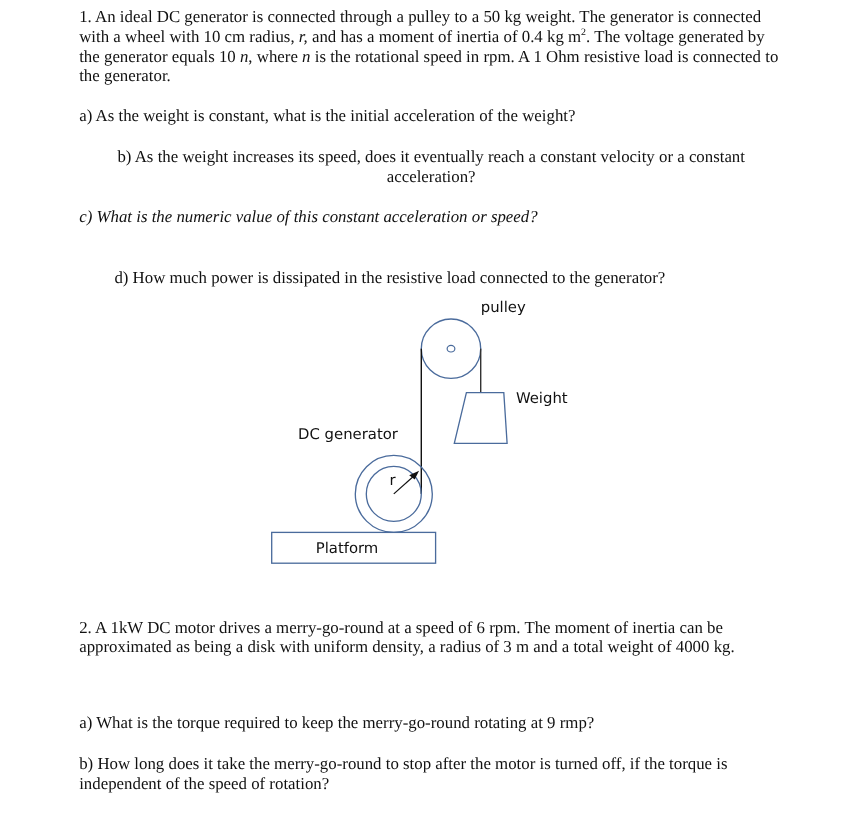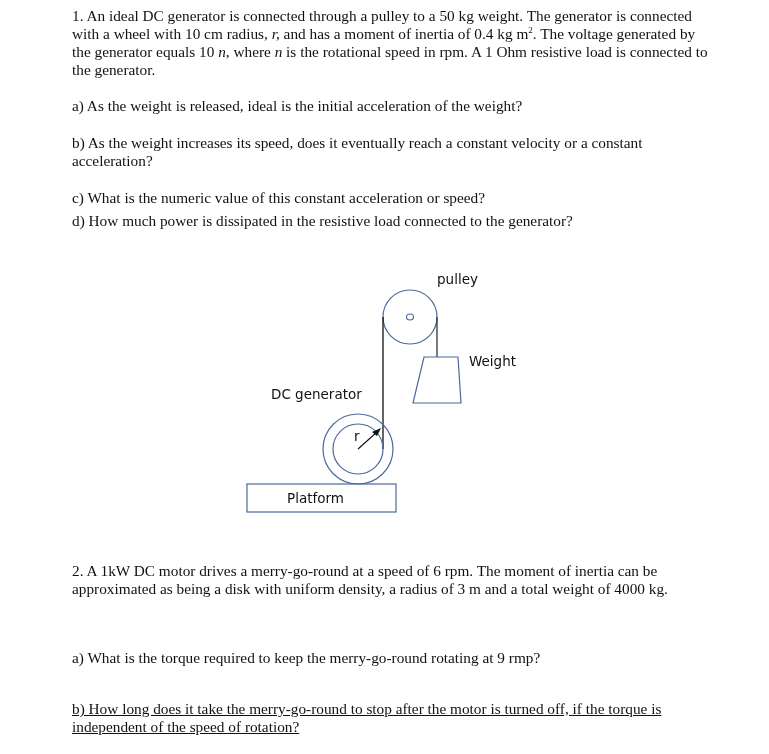--- a/index.html
+++ b/index.html
@@ -10,24 +10,24 @@
   .diagram { position: absolute; left: 0; top: 0; width: 769px; height: 754px; }
   .diagram text { font-family: "DejaVu Sans", "Liberation Sans", sans-serif; font-size: 13.5px; fill: #111; }
 </style>
 </head>
 <body>
 
 <div class="para" style="top:7px;">
   <span>1. An ideal DC generator is connected through a pulley to a 50 kg weight. The generator is connected with a wheel with 10 cm radius, </span><i>r,</i><span>  and has a moment of inertia of 0.4 kg m</span><sup>2</sup><span>. The voltage generated by the generator equals 10 </span><i>n</i><span>, where </span><i>n</i><span> is the rotational speed in rpm. A 1 Ohm resistive load is connected to the generator.</span>
 </div>
 
-<div class="para" style="top:97px;">a) As the weight is released, ideal is the initial acceleration of the weight?</div>
-<div class="para" style="top:134px;">b) As the weight increases its speed, does it eventually reach a constant velocity or a constant acceleration?</div>
-<div class="para" style="top:189px;">c) What is the numeric value of this constant acceleration or speed?</div>
-<div class="para" style="top:212px;">d) How much power is dissipated in the resistive load connected to the generator?</div>
+<div class="para" style="top:97px;">a) As the weight is constant, what is the initial acceleration of the weight?</div>
+<div class="para" style="top:134px;text-align:center;">b) As the weight increases its speed, does it eventually reach a constant velocity or a constant acceleration?</div>
+<div class="para" style="top:189px;font-style:italic;">c) What is the numeric value of this constant acceleration or speed?</div>
+<div class="para" style="top:244px;margin-left:32px;">d) How much power is dissipated in the resistive load connected to the generator?</div>
 
 <svg class="diagram" viewBox="0 0 769 754" xmlns="http://www.w3.org/2000/svg">
 
   <circle cx="410" cy="317" r="27" fill="none" stroke="#4a6b9c" stroke-width="1.2"></circle>
   <ellipse cx="410" cy="317" rx="3.5" ry="3" fill="none" stroke="#4a6b9c" stroke-width="1.1"></ellipse>
   <text x="437" y="284">pulley</text>
 
   <line x1="383" y1="317" x2="383" y2="449" stroke="#111" stroke-width="1.3"></line>
   <line x1="437" y1="317" x2="437" y2="357" stroke="#333" stroke-width="1.3"></line>
 
@@ -40,13 +40,13 @@
   <line x1="358" y1="449" x2="377" y2="432" stroke="#111" stroke-width="1.1"></line>
   <polygon points="381,428 372,432 377,436" fill="#111"></polygon>
   <text x="354" y="441">r</text>
 
   <rect x="247" y="484" width="149" height="28" fill="none" stroke="#4a6b9c" stroke-width="1.2"></rect>
   <text x="287" y="503">Platform</text>
 </svg>
 
 <div class="para" style="top:562px;">2. A 1kW DC motor drives a merry-go-round at a speed of 6 rpm. The moment of inertia can be approximated as being a disk with uniform density, a radius of 3 m and a total weight of 4000 kg.</div>
 <div class="para" style="top:649px;">a) What is the torque required to keep the merry-go-round rotating at 9 rmp?</div>
-<div class="para" style="top:700px;text-decoration:underline;">b) How long does it take the merry-go-round to stop after the motor is turned off, if the torque is independent of the speed of rotation?</div>
+<div class="para" style="top:686px;">b) How long does it take the merry-go-round to stop after the motor is turned off, if the torque is independent of the speed of rotation?</div>
 
 </body></html>

